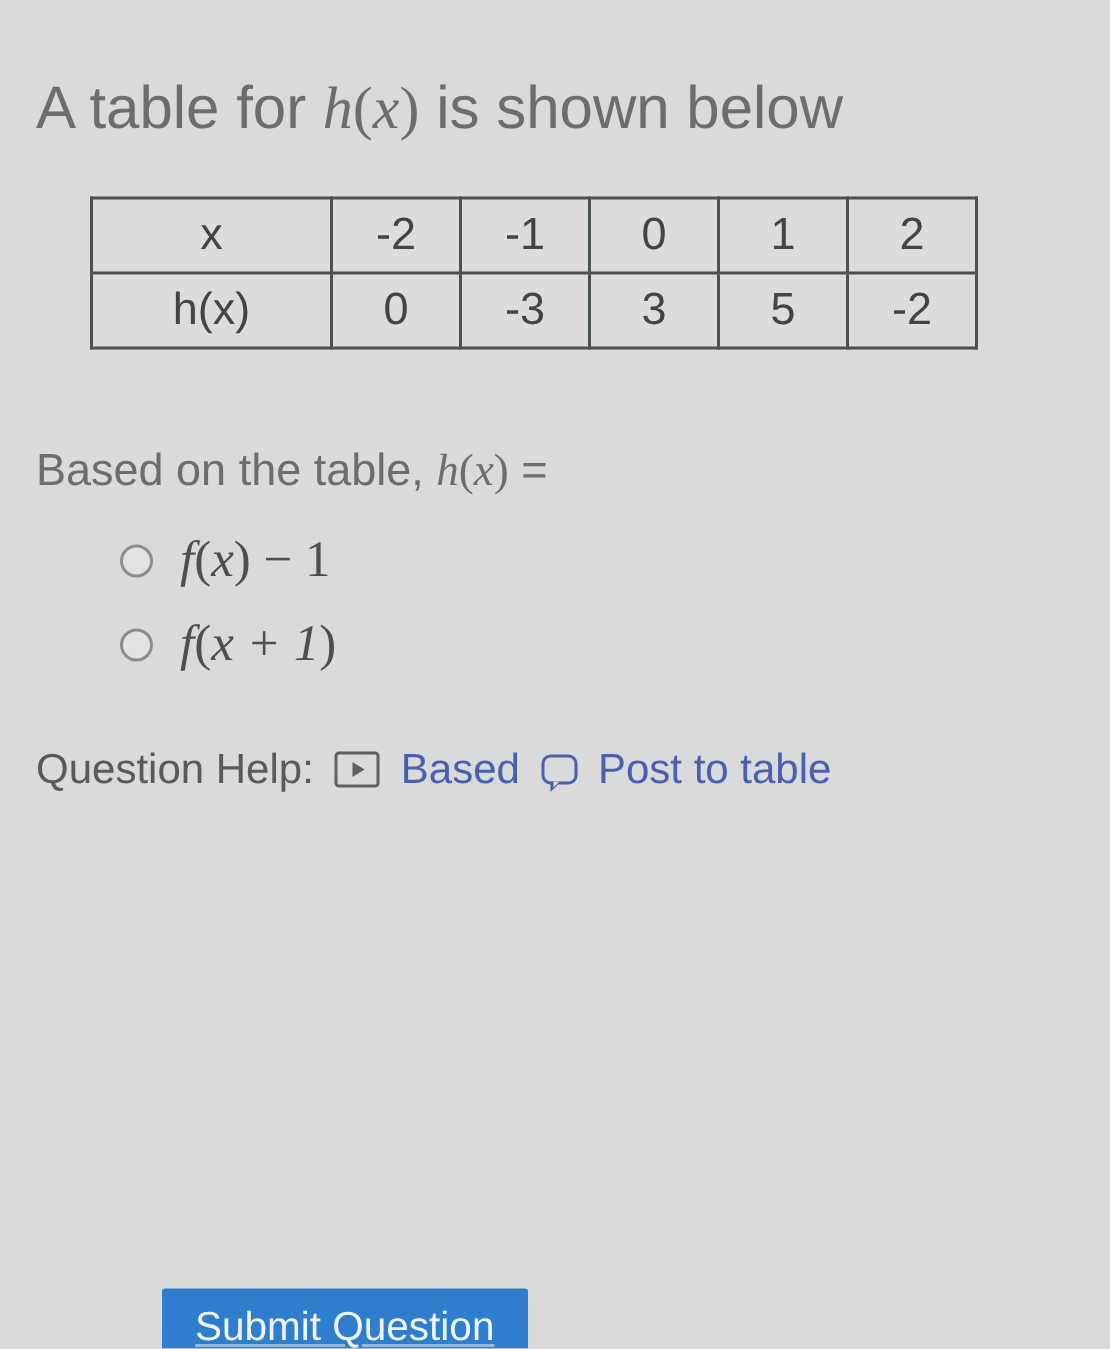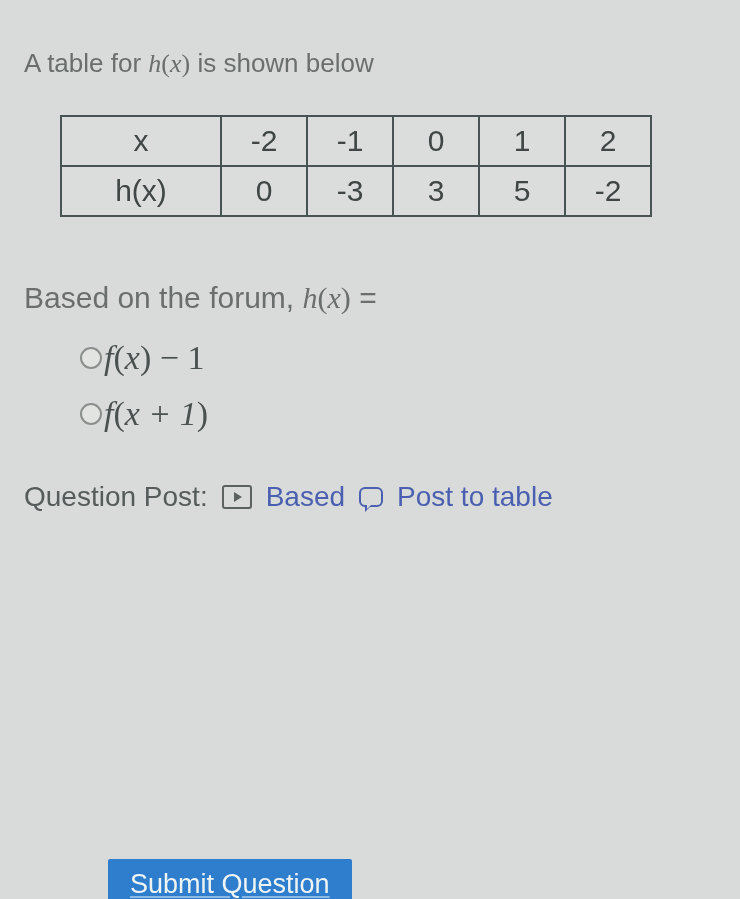--- a/index.html
+++ b/index.html
@@ -11,21 +11,21 @@
       width: 740px;
       height: 899px;
       background: #d8dbd9;
       font-family: Arial, Helvetica, sans-serif;
       color: #3a3f3f;
       padding: 48px 12px 0 24px;
       position: relative;
       overflow: hidden;
     }
     .intro {
-      font-size: 26px;
+      font-size: 40px;
       color: #6a6f6e;
       margin-bottom: 36px;
     }
     .mathvar {
       font-family: 'Times New Roman', Times, serif;
       font-style: italic;
     }
     .mathfn {
       font-family: 'Times New Roman', Times, serif;
       font-style: italic;
@@ -59,21 +59,21 @@
       font-size: 30px;
       color: #6a6f6e;
       margin-bottom: 24px;
     }
     .options {
       margin-left: 56px;
     }
     .option-row {
       display: flex;
       align-items: center;
-      gap: 2px;
+      gap: 18px;
       margin-bottom: 18px;
     }
     .radio {
       width: 22px;
       height: 22px;
       border: 2px solid #8a8f8d;
       border-radius: 50%;
       background: #e2e4e2;
       flex-shrink: 0;
       cursor: pointer;
@@ -192,39 +192,39 @@
       <td class="col-val">-3</td>
       <td class="col-val">3</td>
       <td class="col-val">5</td>
       <td class="col-val">-2</td>
     </tr>
   </tbody>
     </table>
 </div>
 
 <div class="question-line">
-  <span>Based on the forum, </span><span class="mathfn">h</span><span class="paren">(</span><span class="mathvar">x</span><span class="paren">)</span><span> =</span>
+  <span>Based on the table, </span><span class="mathfn">h</span><span class="paren">(</span><span class="mathvar">x</span><span class="paren">)</span><span> =</span>
 </div>
 
 <div class="options">
   <div class="option-row">
     <div class="radio"></div>
     <div class="option-text">
       <span class="f">f</span><span class="paren">(</span><span class="f">x</span><span class="paren">)</span><span> − 1</span>
     </div>
   </div>
   <div class="option-row">
     <div class="radio"></div>
     <div class="option-text">
       <span class="f">f</span><span class="paren">(</span><span class="f">x + 1</span><span class="paren">)</span><span></span>
     </div>
   </div>
 </div>
 
 <div class="help-line">
-  <span class="help-label">Question Post:</span>
+  <span class="help-label">Question Help:</span>
   <span class="video-icon"></span>
   <span class="link">Based</span>
   <span class="forum-icon"></span>
   <span class="link">Post to table</span>
 </div>
 
 <button class="submit-btn">Submit Question</button>
 
 </body></html>

